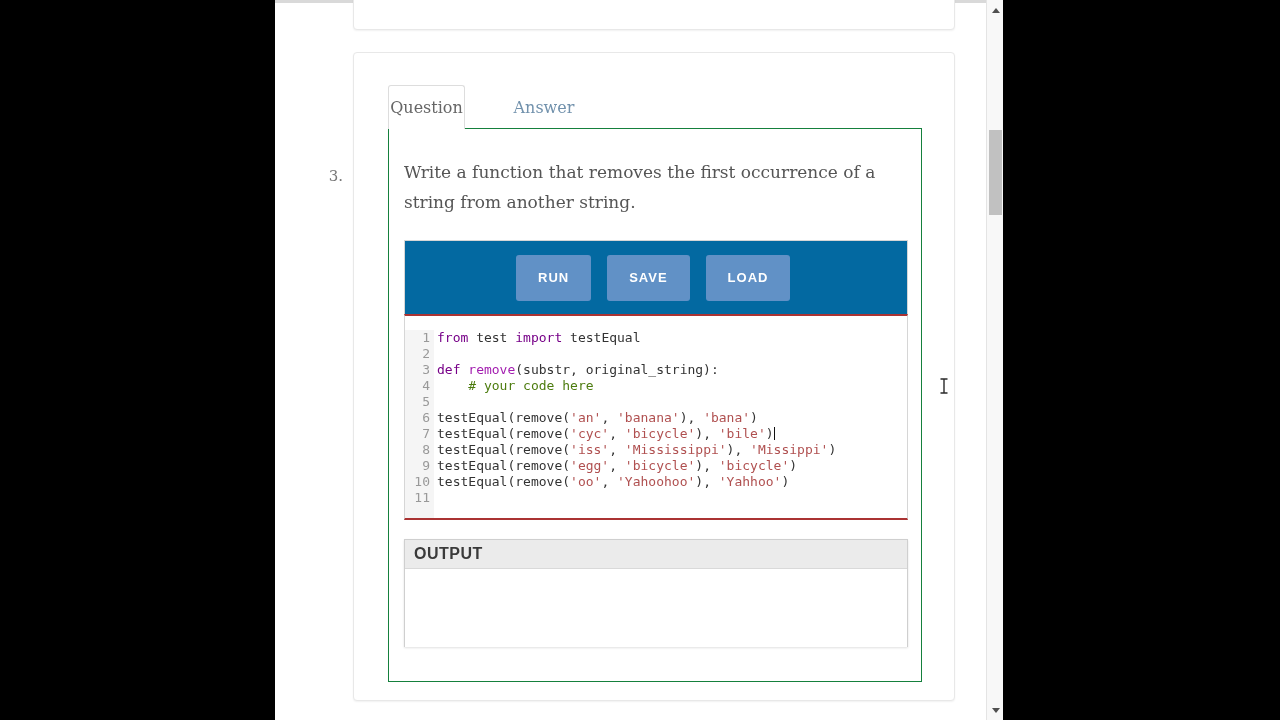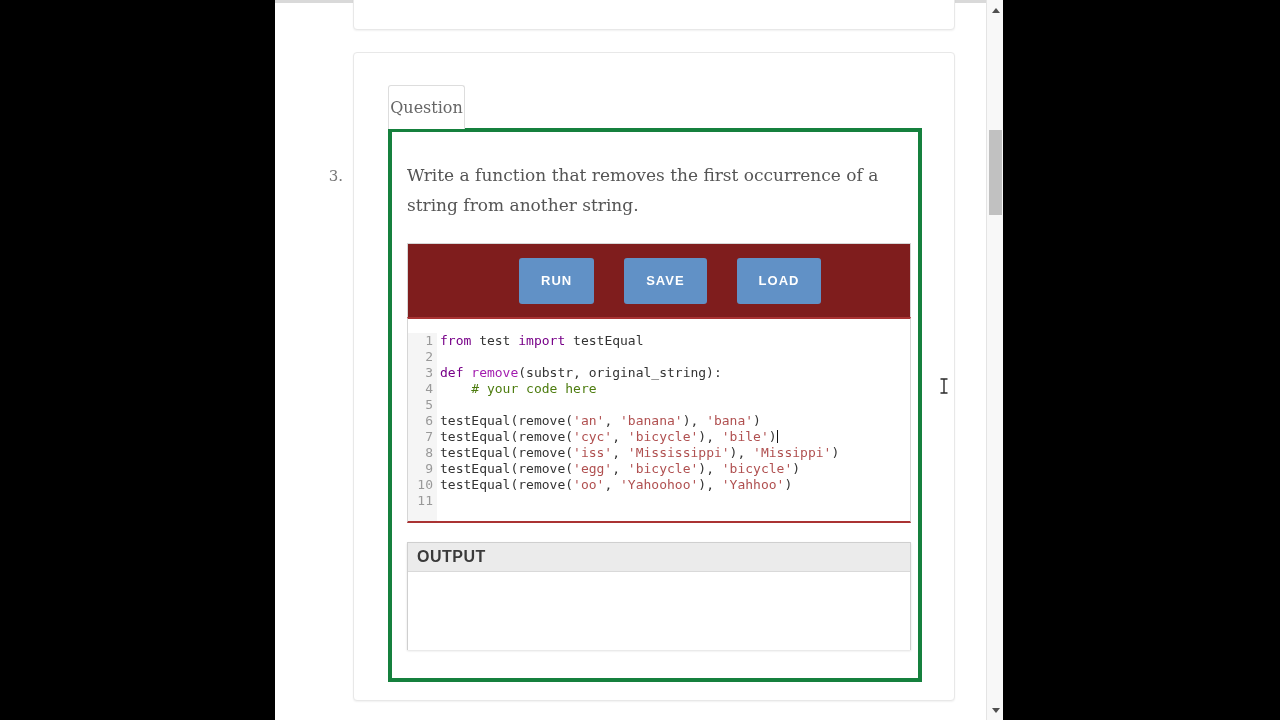--- a/index.html
+++ b/index.html
@@ -33,29 +33,29 @@
 
   
   .tab { position:absolute; top:32px; height:44px; display:flex; align-items:center;
          justify-content:center; font-size:16px; cursor:pointer; }
   .tab.active { left:34px; width:77px; background:#fff; border:1px solid #ddd;
                 border-bottom:none; border-radius:3px 3px 0 0; color:#666; z-index:2; }
   .tab.inactive { left:140px; width:100px; color:#7191ac; }
 
   
   .panel { position:absolute; left:34px; top:75px; width:534px; height:554px;
-           border:4px solid #15803d; background:#fff; }
+           border:1px solid #15803d; background:#fff; }
 
   .question-text { position:absolute; left:15px; top:28px; width:500px;
                    font-size:17px; line-height:30px; color:#555; }
 
   
   .code-widget { position:absolute; left:15px; top:111px; width:504px; }
-  .toolbar { height:74px; background:#7f1d1d; border:1px solid #d6d6d6; border-bottom:none;
-             display:flex; align-items:center; padding-left:111px; gap:30px; }
+  .toolbar { height:74px; background:#0369a1; border:1px solid #d6d6d6; border-bottom:none;
+             display:flex; align-items:center; padding-left:111px; gap:16px; }
   .btn { height:46px; border:none; border-radius:3px; background:#6191c6; color:#fff;
          font-family:"Liberation Sans", sans-serif; font-weight:bold; font-size:13px;
          letter-spacing:1px; padding:0 22px; cursor:pointer; }
   .editor { border-top:2px solid #aa3333; border-bottom:2px solid #aa3333;
             border-left:1px solid #d6d6d6; border-right:1px solid #d6d6d6;
             height:206px; background:#fff; display:flex; overflow:hidden; position:relative;
             font-family:"DejaVu Sans Mono", monospace; font-size:13px; line-height:16px;
             padding-top:14px; cursor:text; }
   .gutter { width:29px; background:#f5f5f5; color:#999; text-align:right;
             padding-right:4px; flex:none; }
@@ -90,20 +90,23 @@
     <div class="top-strip"></div>
 
     <div class="card partial"></div>
 
     <span class="qnum">3.</span>
 
     <div class="card main">
 
       <div class="tab active">
         <span>Question</span>
+      </div>
+      <div class="tab inactive">
+        <span>Answer</span>
       </div>
 
       <div class="panel">
 
         <div class="question-text">Write a function that removes the first occurrence of a string from another string.</div>
 
         <div class="code-widget">
           <div class="toolbar">
             <button class="btn">RUN</button>
             <button class="btn">SAVE</button>

